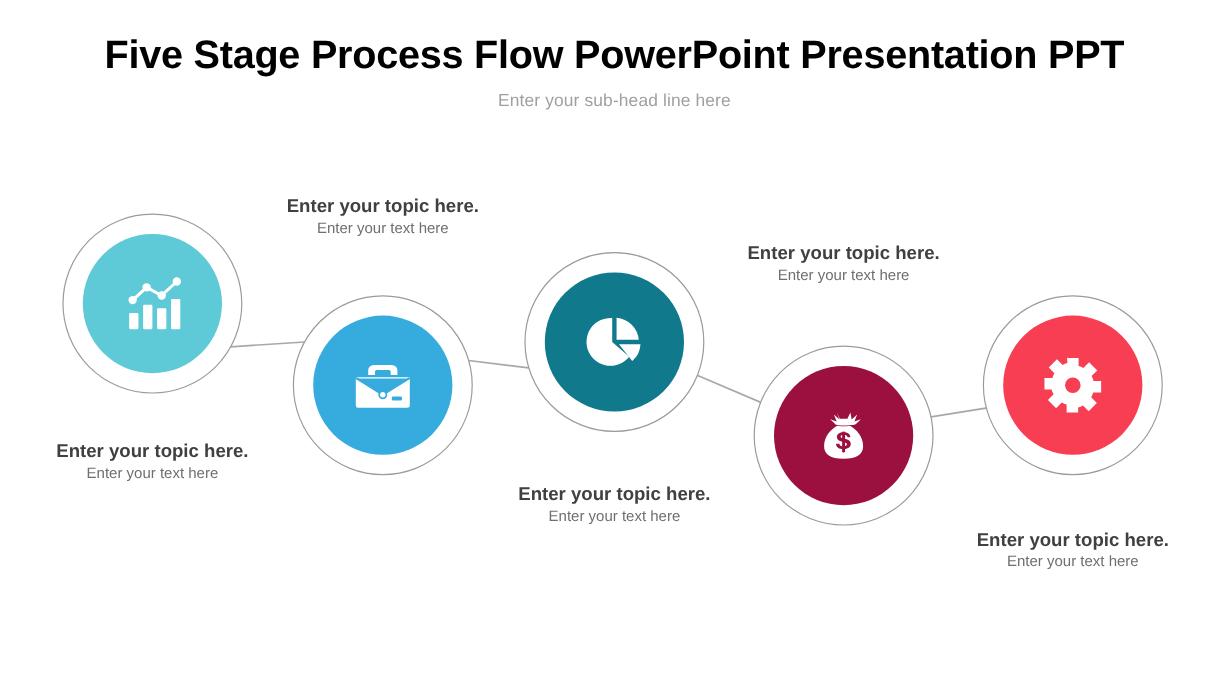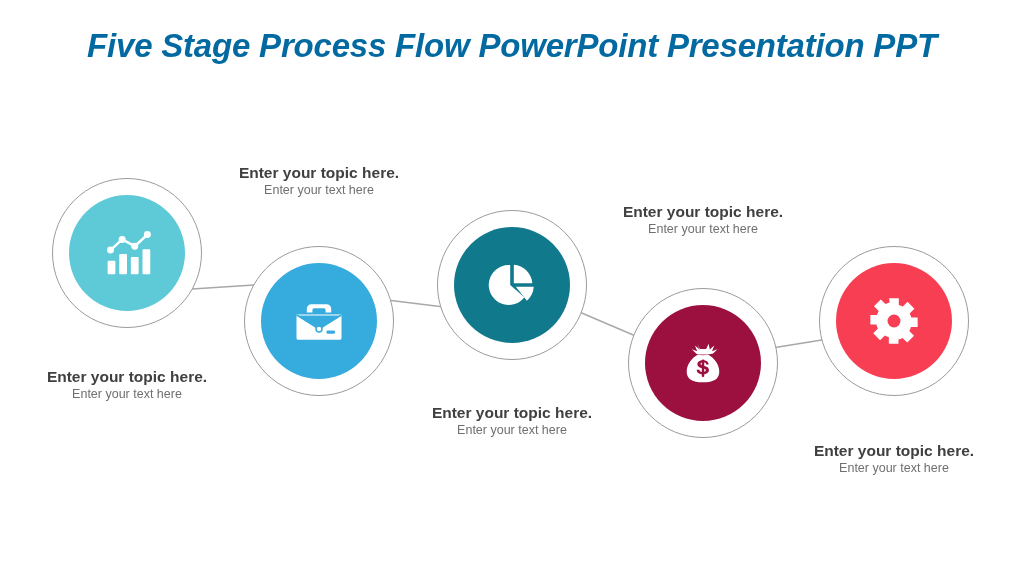--- a/index.html
+++ b/index.html
@@ -111,21 +111,22 @@
     line-height: 1.2;
     white-space: nowrap;
   }
 </style>
 </head>
 <body>
 
 <div id="slide" style="background: rgb(255, 255, 255);">
 
   <div id="title-block">
-    <div id="page-title" style="color: #0369a1; font-style: italic;">Five Stage Process Flow PowerPoint Presentation PPT</div>
+    <div id="page-title" style="color: #000000;">Five Stage Process Flow PowerPoint Presentation PPT</div>
+    <div id="page-subtitle" style="color: rgb(160, 160, 160);">Enter your sub-head line here</div>
   </div>
 
   <div id="diagram">
 
     <svg class="connector-layer" viewBox="0 0 1024 576" width="1024" height="576">
       <g id="connectors" stroke="#a8a8a8" stroke-width="1.4" fill="none">
           <line x1="192" y1="289" x2="254" y2="285" stroke="#a8a8a8"></line>
           <line x1="387" y1="300" x2="444" y2="307" stroke="#a8a8a8"></line>
           <line x1="577" y1="311" x2="638" y2="337" stroke="#a8a8a8"></line>
           <line x1="772" y1="348" x2="828" y2="339" stroke="#a8a8a8"></line>

